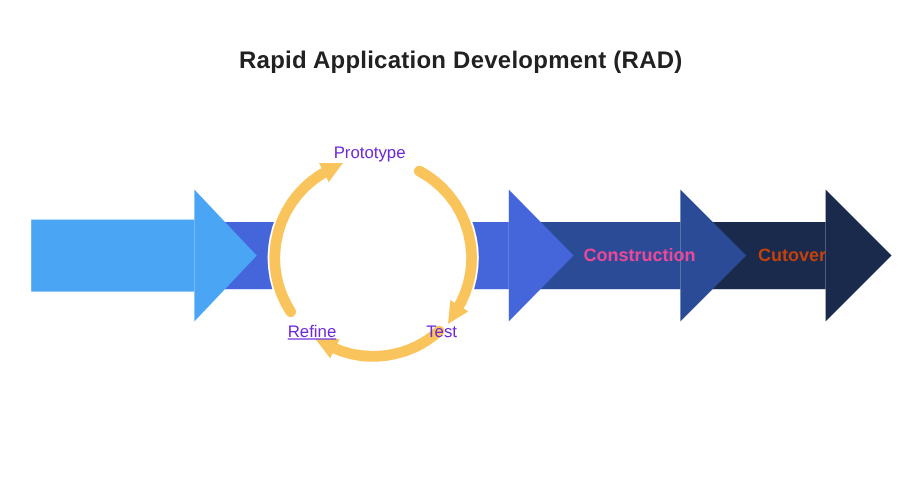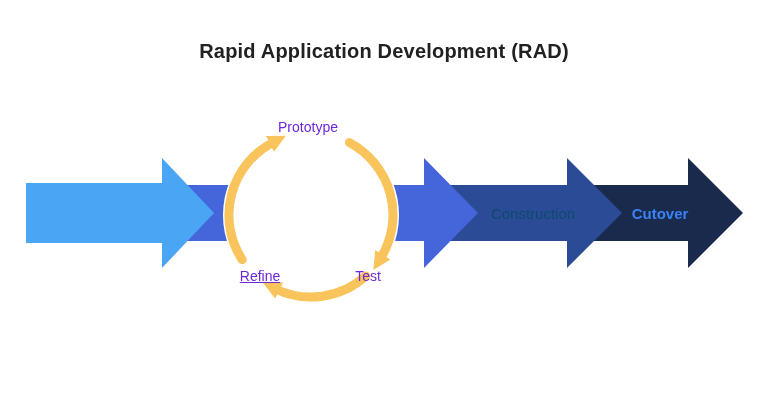--- a/index.html
+++ b/index.html
@@ -39,30 +39,30 @@
 
   
   .a2-body { left: 186px; width: 238px; background: #4566DB; z-index: 30; }
   .a2-head { left: 424px; border-left: 54px solid #4566DB; z-index: 30; }
 
   
   .a3-body { left: 437px; width: 130px; background: #2C4B97; z-index: 20; }
   .a3-head { left: 567px; border-left: 55px solid #2C4B97; z-index: 20; }
   .a3-label {
     position: absolute; left: 533px; top: 213px; transform: translate(-50%, -50%);
-    font-size: 15px; font-weight: 400; color: #0c4a6e; white-space: nowrap;
+    font-size: 15px; font-weight: 700; color: #ec4899; white-space: nowrap;
     z-index: 31;
   }
 
   
   .a4-body { left: 583px; width: 105px; background: #192A4D; z-index: 10; }
   .a4-head { left: 688px; border-left: 55px solid #192A4D; z-index: 10; }
   .a4-label {
     position: absolute; left: 660px; top: 213px; transform: translate(-50%, -50%);
-    font-size: 15px; font-weight: 700; color: #3b82f6; white-space: nowrap;
+    font-size: 15px; font-weight: 700; color: #c2410c; white-space: nowrap;
     z-index: 21;
   }
 
   
   .cycle-circle {
     position: absolute; left: 223px; top: 127px;
     width: 176px; height: 176px; border-radius: 50%;
     background: #ffffff; z-index: 35;
   }
   .cycle-svg { position: absolute; left: 211px; top: 115px; width: 200px; height: 200px; z-index: 36; }

